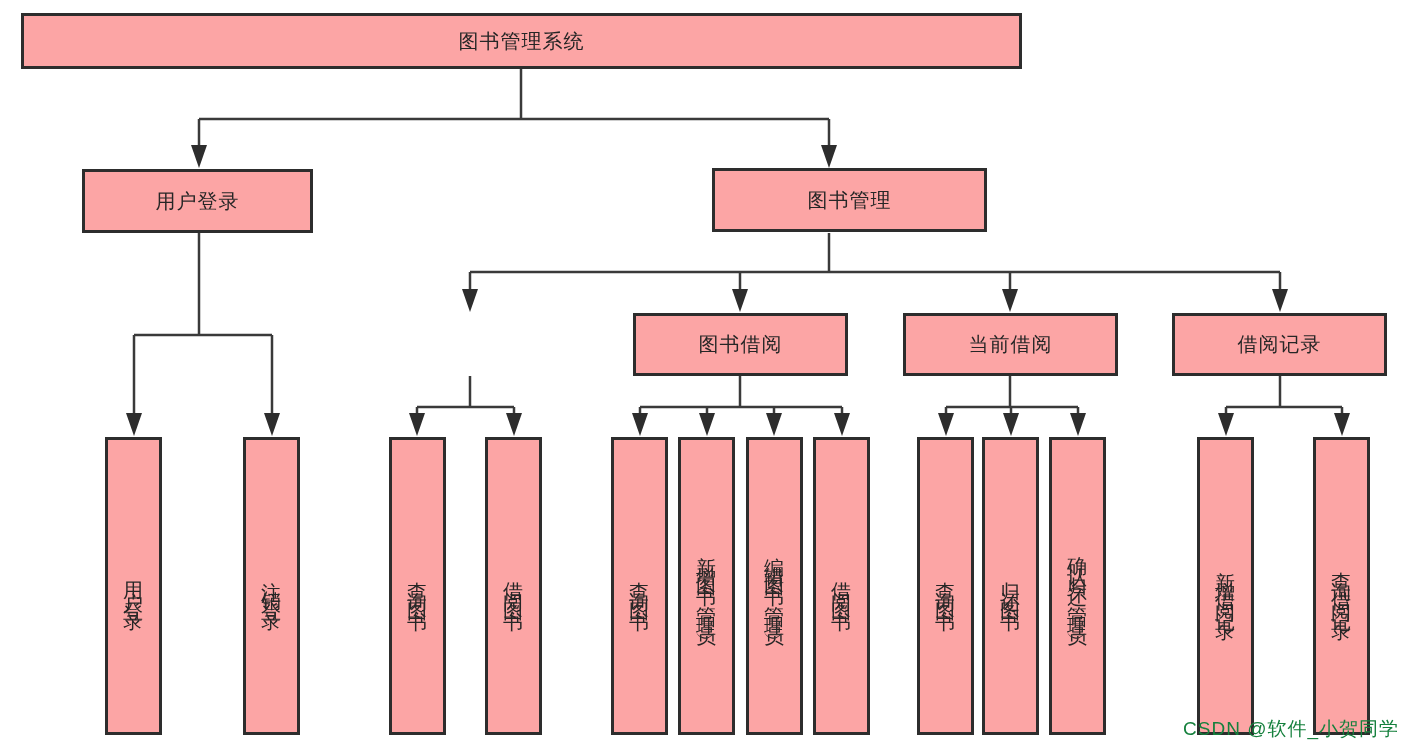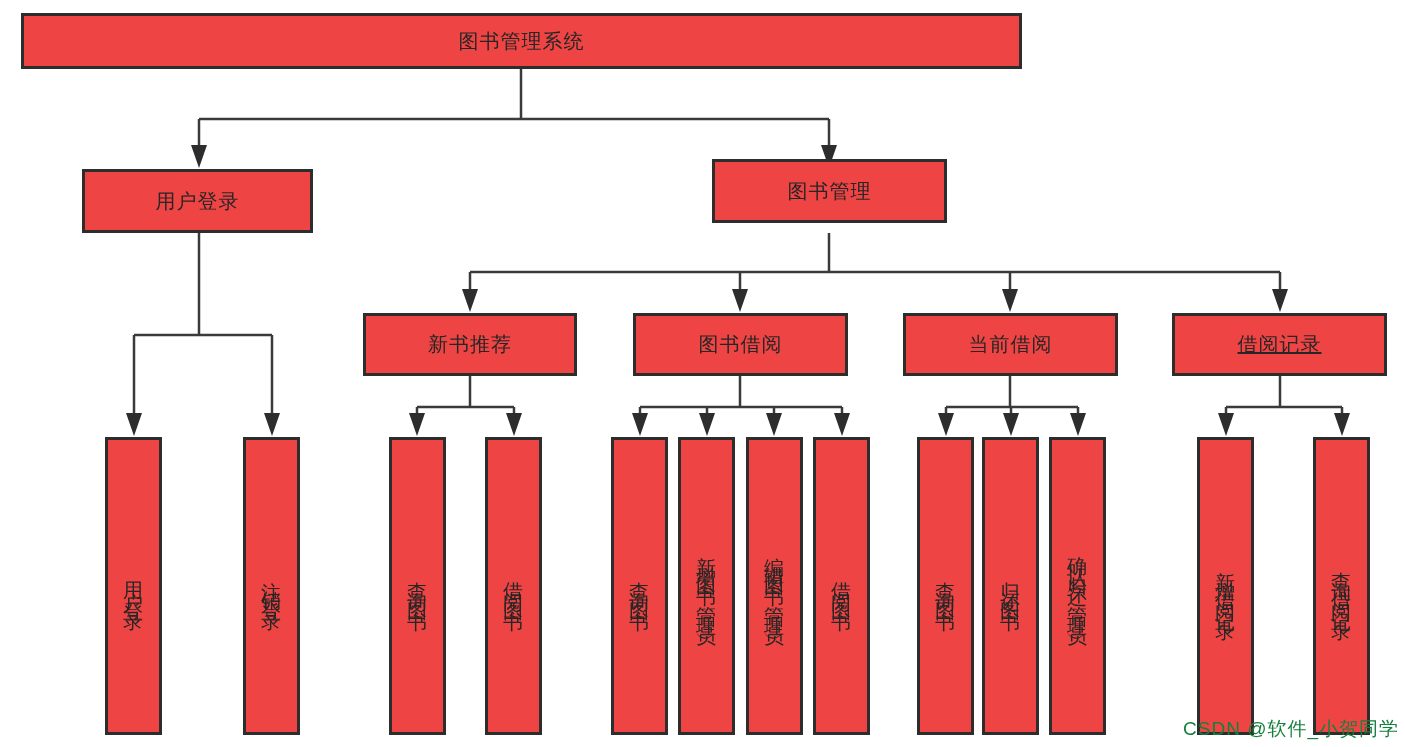--- a/index.html
+++ b/index.html
@@ -18,21 +18,21 @@
   #connectors {
     position: absolute;
     left: 0;
     top: 0;
     z-index: 1;
   }
   .box {
     position: absolute;
     box-sizing: border-box;
     border: 3px solid #2d2d2d;
-    background: #ef4444;
+    background: #fca5a5;
     display: flex;
     align-items: center;
     justify-content: center;
     color: #262626;
     font-size: 20px;
     letter-spacing: 1px;
     z-index: 2;
   }
   .hbox { white-space: nowrap; }
   .vbox {
@@ -43,27 +43,27 @@
   .vbox .vtext {
     writing-mode: vertical-rl;
     letter-spacing: 10px;
     line-height: 1;
     white-space: nowrap;
   }
   
   .n-root  { left: 21px;  top: 13px;  width: 1001px; height: 56px; }
   
   .n-login { left: 82px;  top: 169px; width: 231px;  height: 64px; }
-  .n-mgmt  { left: 712px; top: 159px; width: 235px;  height: 64px; font-family: Liberation Mono, monospace; }
+  .n-mgmt  { left: 712px; top: 168px; width: 275px;  height: 64px; font-family: Liberation Mono, monospace; }
   
   .n-l3    { top: 313px;  height: 63px; }
   .n-rec   { left: 363px;  width: 214px; }
   .n-bor   { left: 633px;  width: 215px; }
   .n-cur   { left: 903px;  width: 215px; }
-  .n-his   { left: 1172px; width: 215px; text-decoration: underline; }
+  .n-his   { left: 1172px; width: 215px; }
   
   .lf-1  { left: 105px; }
   .lf-2  { left: 243px; }
   .lf-3  { left: 389px; }
   .lf-4  { left: 485px; }
   .lf-5  { left: 611px; }
   .lf-6  { left: 678px; }
   .lf-7  { left: 746px; }
   .lf-8  { left: 813px; }
   .lf-9  { left: 917px; }
@@ -157,23 +157,20 @@
     <span>图书管理系统</span>
   </div>
 
   <div class="box hbox n-login">
     <span>用户登录</span>
   </div>
   <div class="box hbox n-mgmt">
     <span>图书管理</span>
   </div>
 
-  <div class="box hbox n-l3 n-rec">
-    <span>新书推荐</span>
-  </div>
   <div class="box hbox n-l3 n-cur">
     <span>当前借阅</span>
   </div>
   <div class="box hbox n-l3 n-bor">
     <span>图书借阅</span>
   </div>
   <div class="box hbox n-l3 n-his">
     <span>借阅记录</span>
   </div>
 

